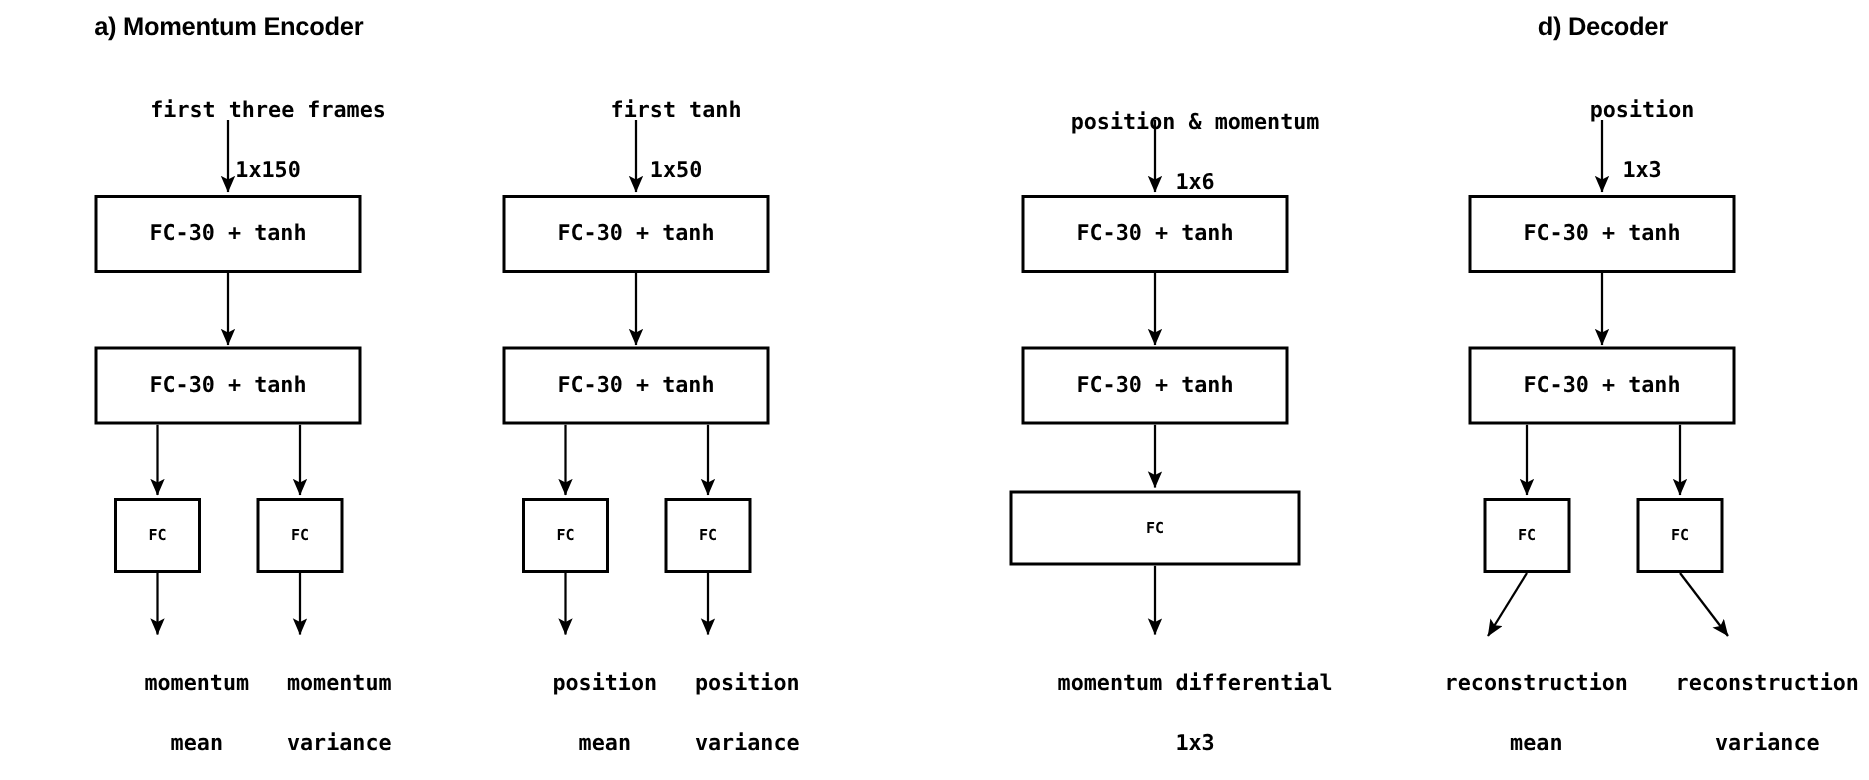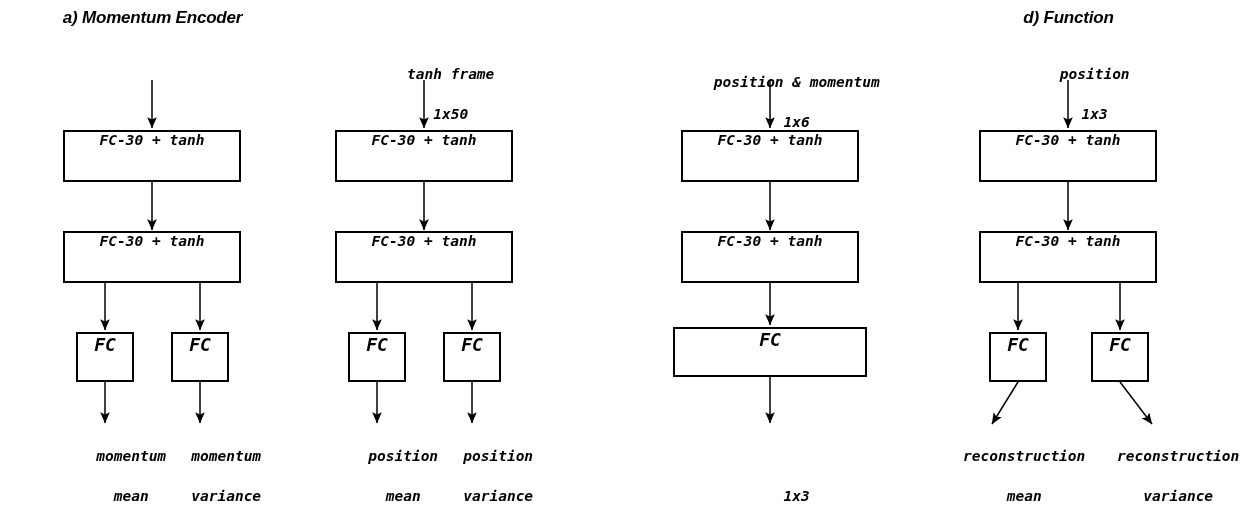--- a/index.html
+++ b/index.html
@@ -24,21 +24,20 @@
     position: absolute;
     left: 0; top: 0;
     width: 1246px;
     height: 520px;
     pointer-events: none;
   }
   .panel {
     position: absolute;
     top: 0;
     height: 444px;
-    font-style: italic;
   }
   .panel-title {
     position: absolute;
     top: 8px;
     left: 0;
     width: 100%;
     text-align: center;
     font-family: "Liberation Sans", sans-serif;
     font-weight: bold;
     font-size: 17px;
@@ -55,32 +54,32 @@
     color: #000000;
     line-height: 20px;
     white-space: pre;
   }
   .node-box {
     position: absolute;
     box-sizing: border-box;
     border: 2px solid #000000;
     background: #ffffff;
     display: flex;
-    align-items: flex-start;
+    align-items: center;
     justify-content: center;
   }
   .node-label {
     font-family: "DejaVu Sans Mono", monospace;
     font-size: 14.5px;
     font-weight: bold;
     color: #000000;
     white-space: pre;
   }
   .node-label.small {
-    font-size: 18px;
+    font-size: 10px;
   }
 </style>
 </head>
 <body>
 
 <div id="diagram-root">
 
   <svg class="arrow-layer" viewBox="0 0 1246 520">
     <defs>
       <marker id="ah" markerWidth="9" markerHeight="9" refX="7.2" refY="3.2" orient="auto" markerUnits="strokeWidth">
@@ -119,20 +118,24 @@
       <line x1="1018" y1="283" x2="1018" y2="330" stroke="#000" stroke-width="1.5" marker-end="url(#ah)"></line>
       <line x1="1120" y1="283" x2="1120" y2="330" stroke="#000" stroke-width="1.5" marker-end="url(#ah)"></line>
       <line x1="1018" y1="382" x2="992" y2="424" stroke="#000" stroke-width="1.5" marker-end="url(#ah)"></line>
       <line x1="1120" y1="382" x2="1152" y2="424" stroke="#000" stroke-width="1.5" marker-end="url(#ah)"></line>
     </g>
   </svg>
 
   <div class="panel" style="left:0px; width:305px;">
     <div class="panel-title">a) Momentum Encoder</div>
 
+    <div class="io-label" style="left:0; width:305px; top:44px;">
+      <span>first three frames</span><br>
+      <span>1x150</span>
+    </div>
 
     <div class="node-box" style="left:63px; top:130px; width:178px; height:52px;">
       <span class="node-label">FC-30 + tanh</span>
     </div>
 
     <div class="node-box" style="left:63px; top:231px; width:178px; height:52px;">
       <span class="node-label">FC-30 + tanh</span>
     </div>
 
     <div class="node-box" style="left:76px; top:332px; width:58px; height:50px;">
@@ -152,21 +155,21 @@
     <div class="io-label" style="left:120px; width:160px; top:426px;">
       <span>momentum</span><br>
       <span>variance</span><br>
       
     </div>
   </div>
 
   <div class="panel" style="left:272px; width:305px;">
 
     <div class="io-label" style="left:0; width:305px; top:44px;">
-      <span>tanh frame</span><br>
+      <span>first tanh</span><br>
       <span>1x50</span>
     </div>
 
     <div class="node-box" style="left:63px; top:130px; width:178px; height:52px;">
       <span class="node-label">FC-30 + tanh</span>
     </div>
 
     <div class="node-box" style="left:63px; top:231px; width:178px; height:52px;">
       <span class="node-label">FC-30 + tanh</span>
     </div>
@@ -205,27 +208,27 @@
 
     <div class="node-box" style="left:63px; top:231px; width:178px; height:52px;">
       <span class="node-label">FC-30 + tanh</span>
     </div>
 
     <div class="node-box" style="left:55px; top:327px; width:194px; height:50px;">
       <span class="node-label small">FC</span>
     </div>
 
     <div class="io-label" style="left:-20px; width:345px; top:426px;">
-      <br>
+      <span>momentum differential</span><br>
       <span>1x3</span>
     </div>
   </div>
 
   <div class="panel" style="left:916px; width:305px;">
-    <div class="panel-title">d) Function</div>
+    <div class="panel-title">d) Decoder</div>
 
     <div class="io-label" style="left:0; width:305px; top:44px;">
       <span>position</span><br>
       <span>1x3</span>
     </div>
 
     <div class="node-box" style="left:63px; top:130px; width:178px; height:52px;">
       <span class="node-label">FC-30 + tanh</span>
     </div>
 

